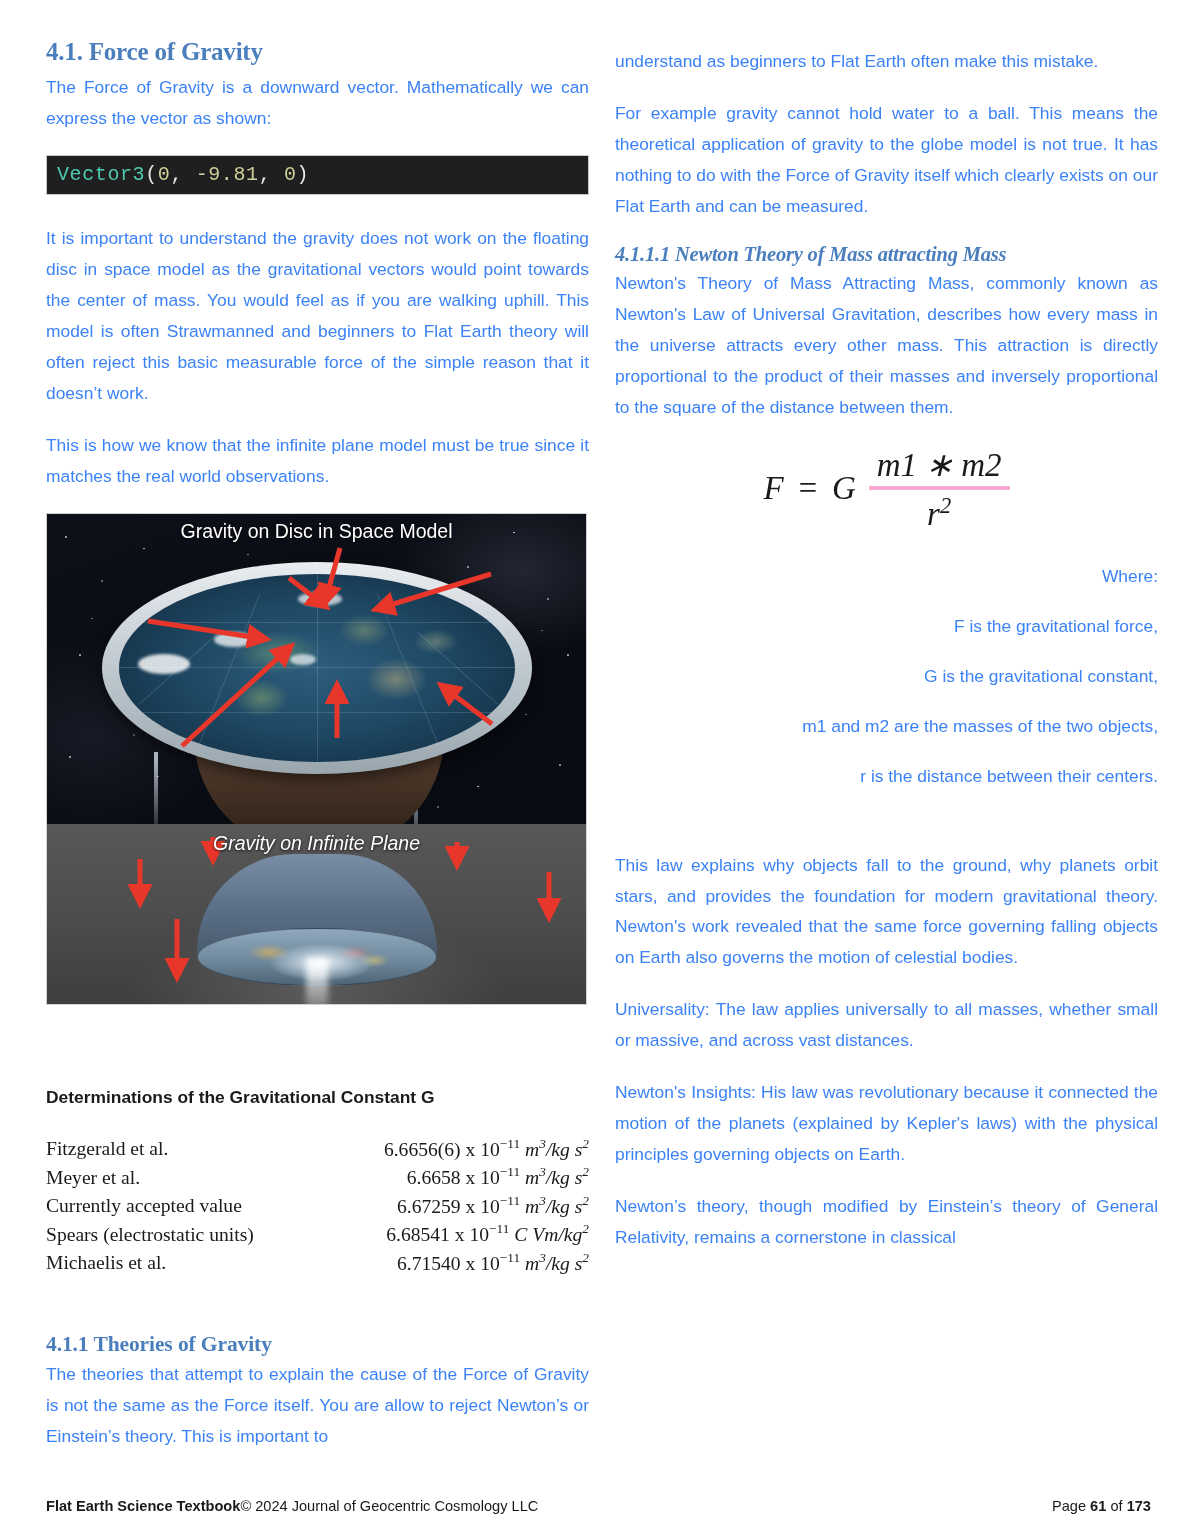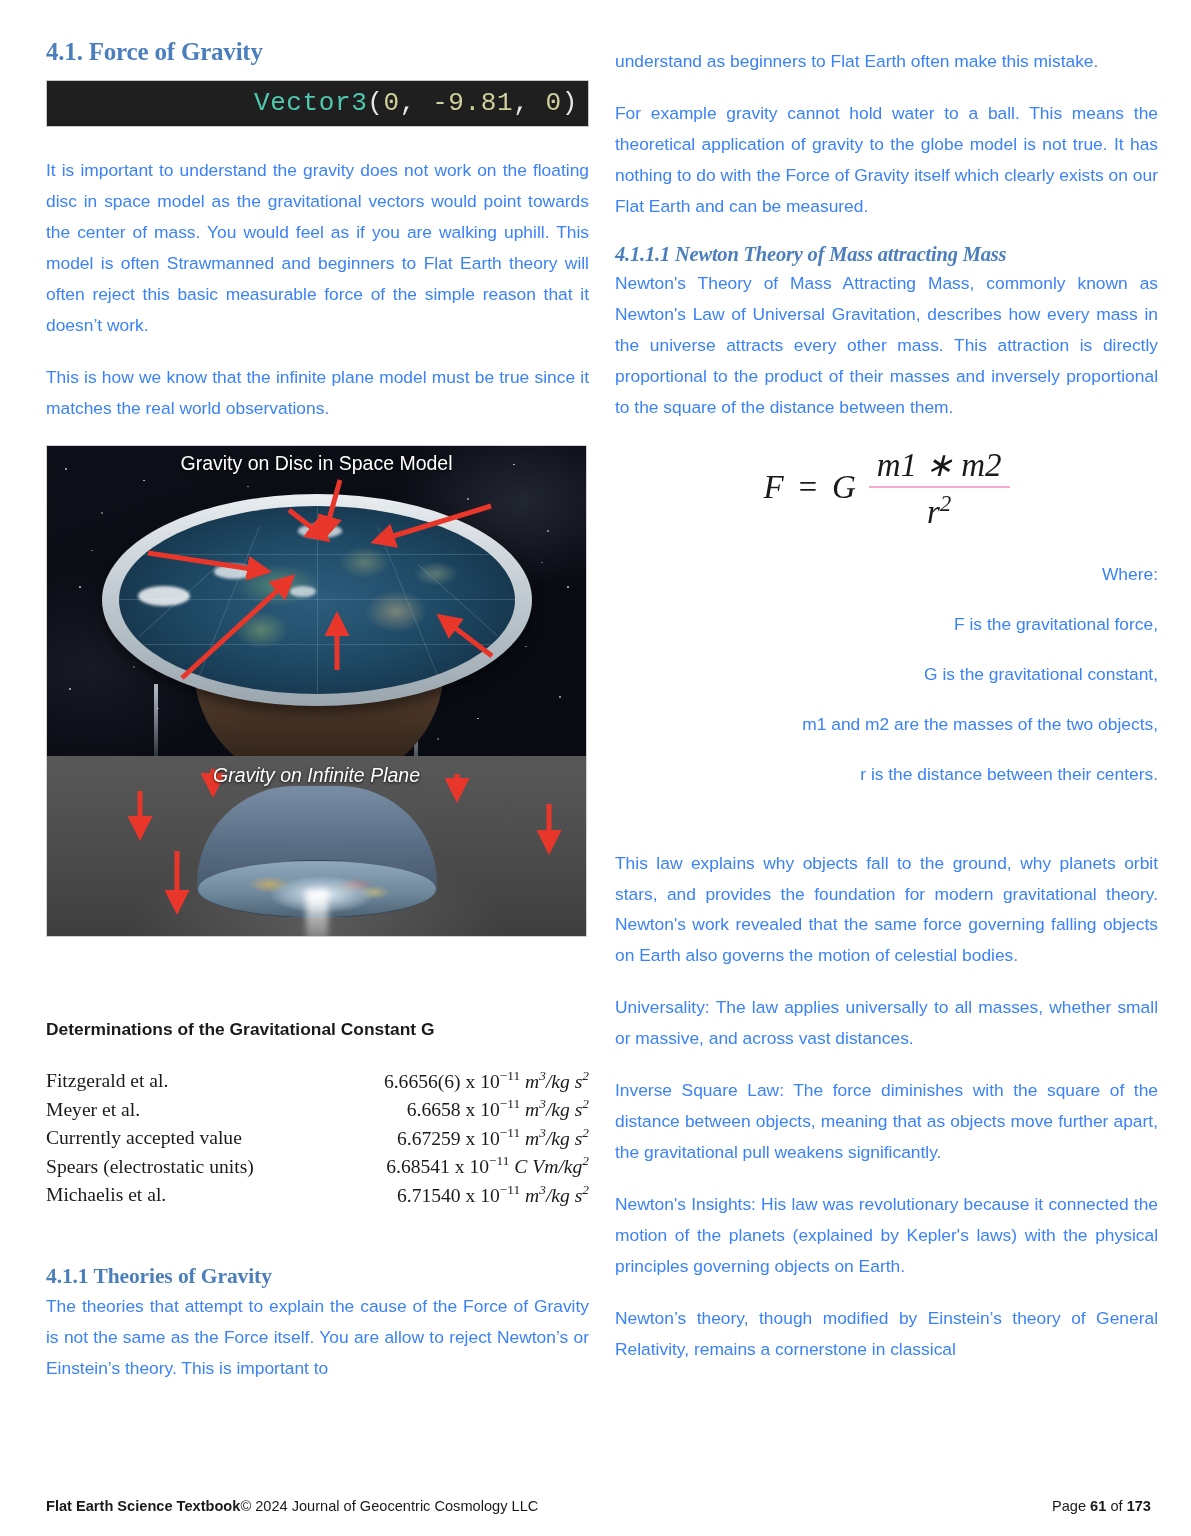--- a/index.html
+++ b/index.html
@@ -72,25 +72,24 @@
   p.left { text-align: right; }
   p.where { margin-bottom: 19px; }
 
   
   .code-block {
     background: #1f1f1f;
     border: 1px solid #c8c8c8;
     padding: 7px 10px 8px 10px;
     margin: 14px 0 28px 0;
     font-family: "Liberation Mono", monospace;
-    font-size: 26px;
+    font-size: 20px;
     letter-spacing: 0.6px;
     white-space: pre;
     overflow: hidden;
-    text-align: right;
   }
   .tok-fn { color: #4EC9B0; }
   .tok-punc { color: #e8e8e8; }
   .tok-num { color: #cfd09a; }
 
   
   .figure {
     width: 541px;
     height: 492px;
     margin: 10px 0 0 0;
@@ -256,21 +255,21 @@
     font-style: italic;
     text-align: center;
     margin: 22px 0 28px 0;
     display: flex;
     justify-content: center;
     align-items: center;
     gap: 13px;
   }
   .frac { display: inline-flex; flex-direction: column; align-items: center; }
   .frac .num { padding: 0 8px 2px 8px; }
-  .frac .den { border-top: 2px solid #f9a8d4; padding: 3px 8px 0 8px; width: 100%; text-align: center; }
+  .frac .den { border-top: 4px solid #f9a8d4; padding: 3px 8px 0 8px; width: 100%; text-align: center; }
 
   
   .footer {
     position: absolute;
     left: 46px;
     right: 40px;
     bottom: 22px;
     display: flex;
     align-items: baseline;
     font-size: 14.6px;
@@ -284,20 +283,21 @@
 <body>
 
 <div class="page">
 
   <div class="columns">
 
     <div class="col col-left">
 
       <h2 class="sec-head">4.1. Force of Gravity</h2>
 
+      <p class="body">The Force of Gravity is a downward vector. Mathematically we can express the vector as shown:</p>
 
       <div class="code-block"><span class="tok-fn">Vector3</span><span class="tok-punc">(</span><span class="tok-num">0</span><span class="tok-punc">, </span><span class="tok-num">-9.81</span><span class="tok-punc">, </span><span class="tok-num">0</span><span class="tok-punc">)</span></div>
 
       <p class="body">It is important to understand the gravity does not work on the floating disc in space model as the gravitational vectors would point towards the center of mass. You would feel as if you are walking uphill. This model is often Strawmanned and beginners to Flat Earth theory will often reject this basic measurable force of the simple reason that it doesn’t work.</p>
 
       <p class="body">This is how we know that the infinite plane model must be true since it matches the real world observations.</p>
 
       <div class="figure">
 
         <div class="fig-top">
@@ -448,21 +448,20 @@
       </div>
 
       <p class="body left where">Where:</p>
       <p class="body left where">F is the gravitational force,</p>
       <p class="body left where">G is the gravitational constant,</p>
       <p class="body left where">m1 and m2 are the masses of the two objects,</p>
       <p class="body left where">r is the distance between their centers.</p>
 
       <p class="body" style="margin-top:58px;">This law explains why objects fall to the ground, why planets orbit stars, and provides the foundation for modern gravitational theory. Newton's work revealed that the same force governing falling objects on Earth also governs the motion of celestial bodies.</p>
       <p class="body">Universality: The law applies universally to all masses, whether small or massive, and across vast distances.</p>
-      <p class="body">Inverse Square Law: The force diminishes with the square of the distance between objects, meaning that as objects move further apart, the gravitational pull weakens significantly.</p>
       <p class="body">Newton's Insights: His law was revolutionary because it connected the motion of the planets (explained by Kepler's laws) with the physical principles governing objects on Earth.</p>
       <p class="body tight">Newton’s theory, though modified by Einstein’s theory of General Relativity, remains a cornerstone in classical</p>
 
     </div>
   </div>
 
   <div class="footer">
     <div class="f-left">Flat Earth Science Textbook</div>
     <div class="f-center">© 2024 Journal of Geocentric Cosmology LLC</div>
     <div class="f-right"><span>Page</span> <b>61</b> <span>of</span> <b>173</b></div>

